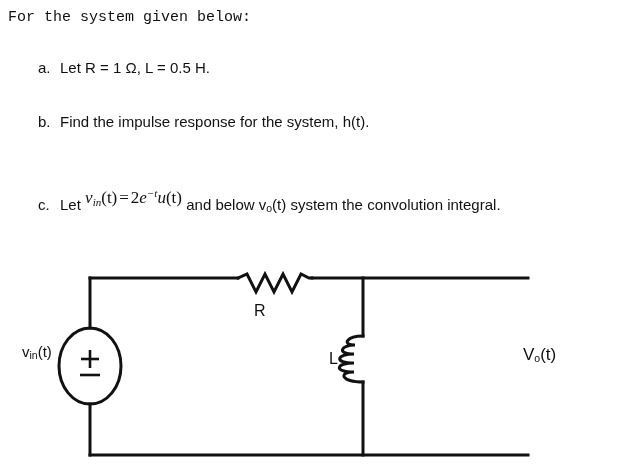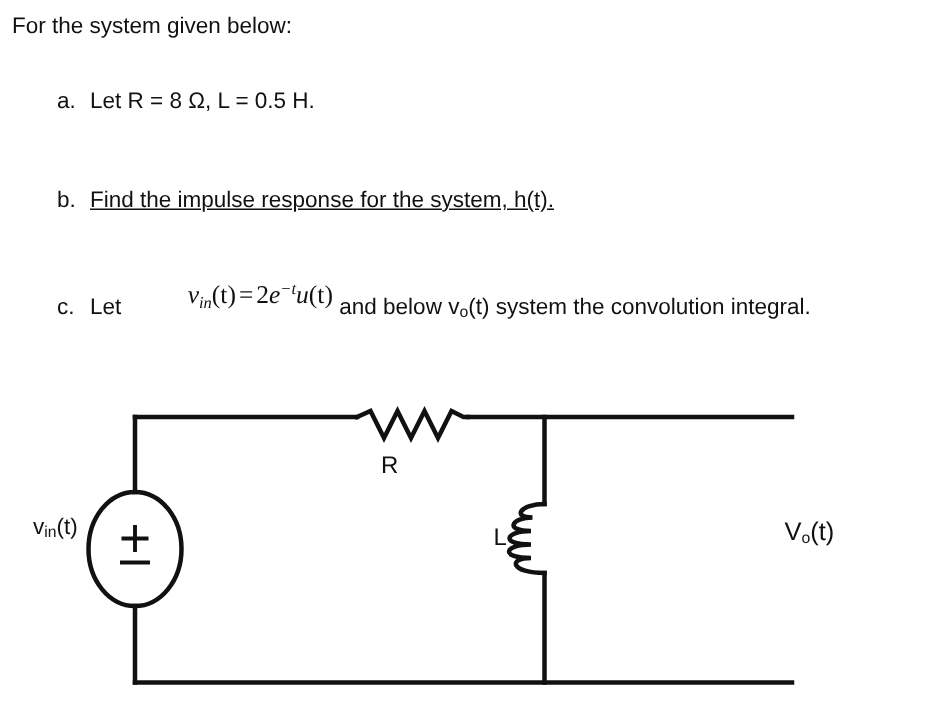--- a/index.html
+++ b/index.html
@@ -19,46 +19,46 @@
 
   
   .q-intro {
     position: absolute;
     left: 8px;
     top: 8px;
     font-size: 15px;
     line-height: 20px;
     color: #111111;
     white-space: nowrap;
+    font-family: Liberation Mono, monospace;
   }
 
   .q-item {
     position: absolute;
     left: 38px;
     font-size: 15px;
     line-height: 20px;
     color: #111111;
     white-space: nowrap;
   }
   .q-item .marker {
     display: inline-block;
     width: 22px;
   }
   .q-a { top: 58px; }
-  .q-b { top: 124px; text-decoration: underline; }
+  .q-b { top: 112px; }
   .q-c { top: 190px; }
 
   .q-c .eq {
     font-family: "Liberation Serif", serif;
     font-style: italic;
     font-size: 17px;
     position: relative;
     top: -7px;
     white-space: nowrap;
-    margin-left: 40px;
   }
   .eq .sub {
     font-size: 11px;
     font-style: italic;
     vertical-align: -3px;
   }
   .eq .up {
     font-size: 11px;
     vertical-align: 6px;
     font-style: italic;
@@ -98,21 +98,21 @@
   .lbl-R    { left: 254px; top: 52px;  font-size: 16px; }
   .lbl-L    { left: 329px; top: 100px; font-size: 16px; }
   .lbl-vo   { left: 523px; top: 95px;  font-size: 17px; }
 </style>
 </head>
 <body>
 
 <div class="q-intro">For the system given below:</div>
 
 <div class="q-item q-a">
-  <span class="marker">a.</span><span>Let R = 8 Ω, L = 0.5 H.</span>
+  <span class="marker">a.</span><span>Let R = 1 Ω, L = 0.5 H.</span>
 </div>
 
 <div class="q-item q-b">
   <span class="marker">b.</span><span>Find the impulse response for the system, h(t).</span>
 </div>
 
 <div class="q-item q-c">
   <span class="marker">c.</span><span>Let</span><span class="eq">
     <span>v</span><span class="sub">in</span><span class="rom">(t)</span><span class="op">=</span><span class="rom">2</span><span>e</span><span class="up">−</span><span class="up">t</span><span>u</span><span class="rom">(t)</span>
   </span><span>and below v</span><span class="sub-sm">o</span><span>(t) system the convolution integral.</span>

